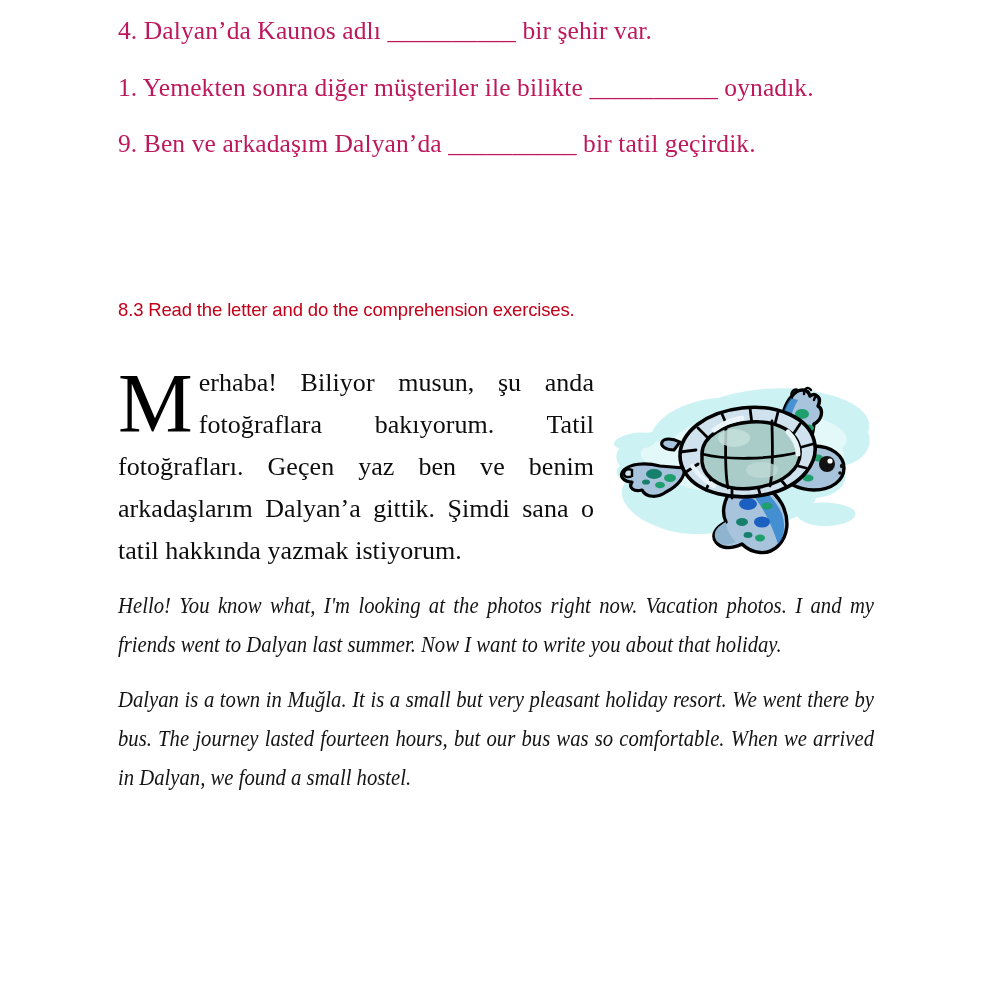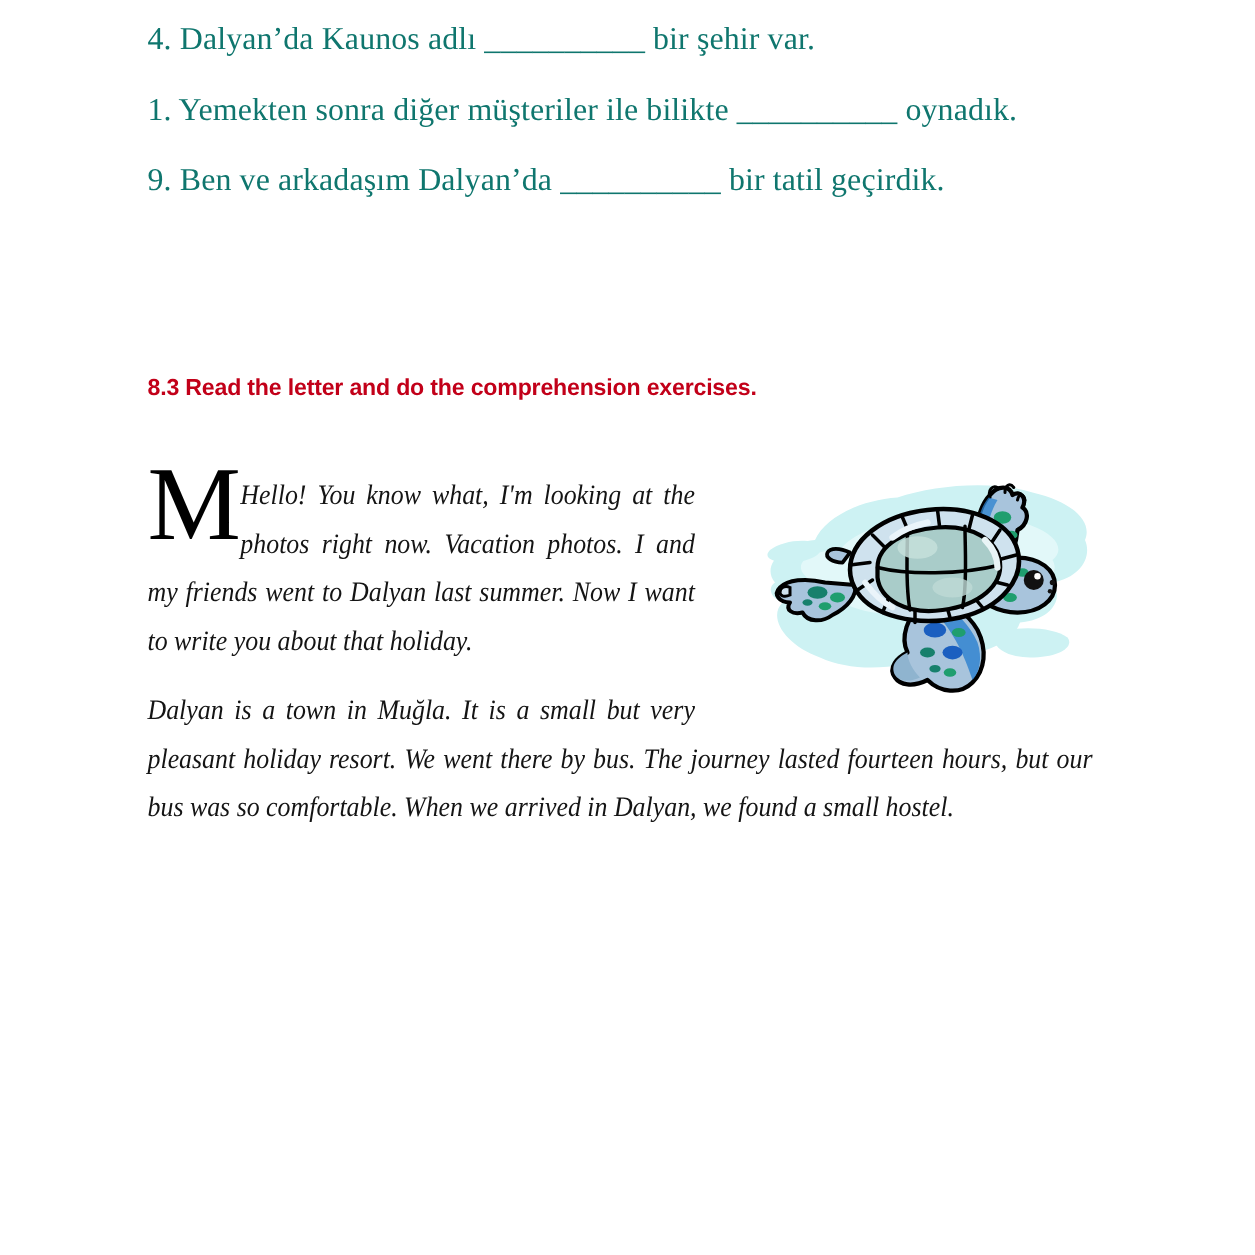--- a/index.html
+++ b/index.html
@@ -27,34 +27,34 @@
   .questions {
     position: absolute;
     left: 118px;
     top: 18px;
     width: 800px;
   }
   .question-line {
     font-family: "Liberation Serif", serif;
     font-size: 25.5px;
     line-height: 1.0;
-    color: #0f766e;
+    color: #be185d;
     margin: 0 0 31px 0;
     white-space: nowrap;
     letter-spacing: 0.1px;
   }
 
   
   .section-heading {
     position: absolute;
     left: 118px;
     top: 299px;
     font-family: "Liberation Sans", sans-serif;
     font-size: 18.5px;
-    font-weight: bold;
+    font-weight: normal;
     color: #c20019;
     letter-spacing: -0.15px;
     white-space: nowrap;
   }
 
   
   .letter {
     position: absolute;
     left: 118px;
     top: 362px;
@@ -244,21 +244,21 @@
             <path d="M90 96 C96 104 104 112 112 116" fill="none" stroke="#eaf4fa" stroke-width="4.5" stroke-linecap="round"></path>
           </g>
 
           <g>
             <path d="M78 72 C70 68 62 68 60 72 C58 76 64 80 72 80 Z" fill="#a8c4dc" stroke="#000000" stroke-width="3" stroke-linejoin="round"></path>
           </g>
         </svg>
       </div>
     </div>
 
-    <p class="tr first"><span class="dropcap">M</span></p>
+    <p class="tr first"><span class="dropcap">M</span><span>erhaba! Biliyor musun, şu anda fotoğraflara bakıyorum. Tatil fotoğrafları. Geçen yaz ben ve benim arkadaşlarım Dalyan’a gittik. Şimdi sana o tatil hakkında yazmak istiyorum.</span></p>
 
     <p class="en">Hello! You know what, I'm looking at the photos right now. Vacation photos. I and my friends went to Dalyan last summer. Now I want to write you about that holiday.</p>
 
 
     <p class="en last">Dalyan is a town in Muğla. It is a small but very pleasant holiday resort. We went there by bus. The journey lasted fourteen hours, but our bus was so comfortable. When we arrived in Dalyan, we found a small hostel.</p>
   </div>
 
 </div>
 
 </body></html>

